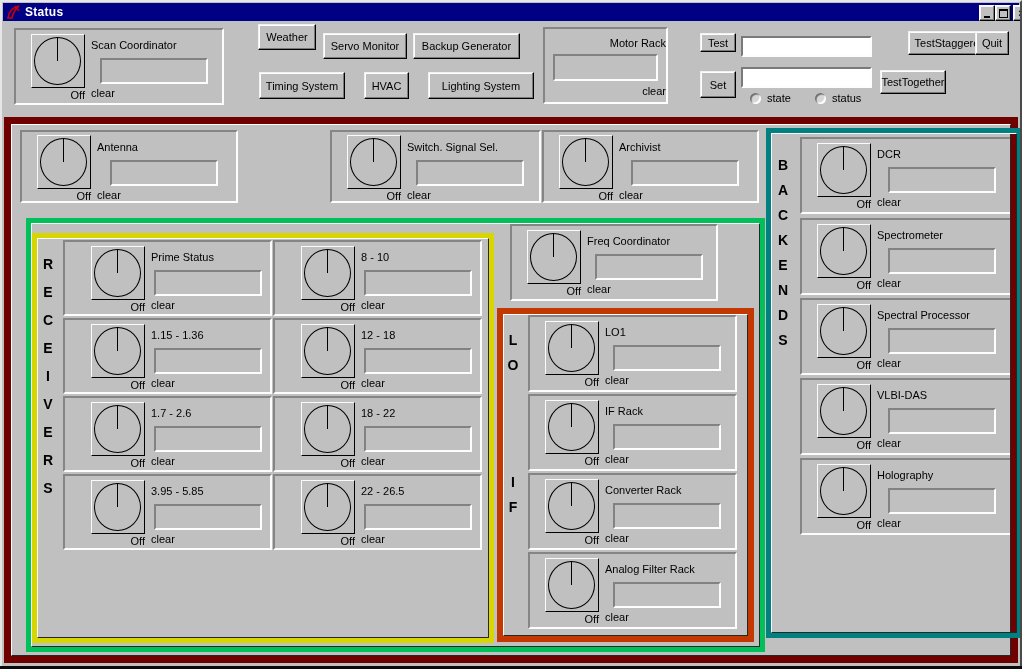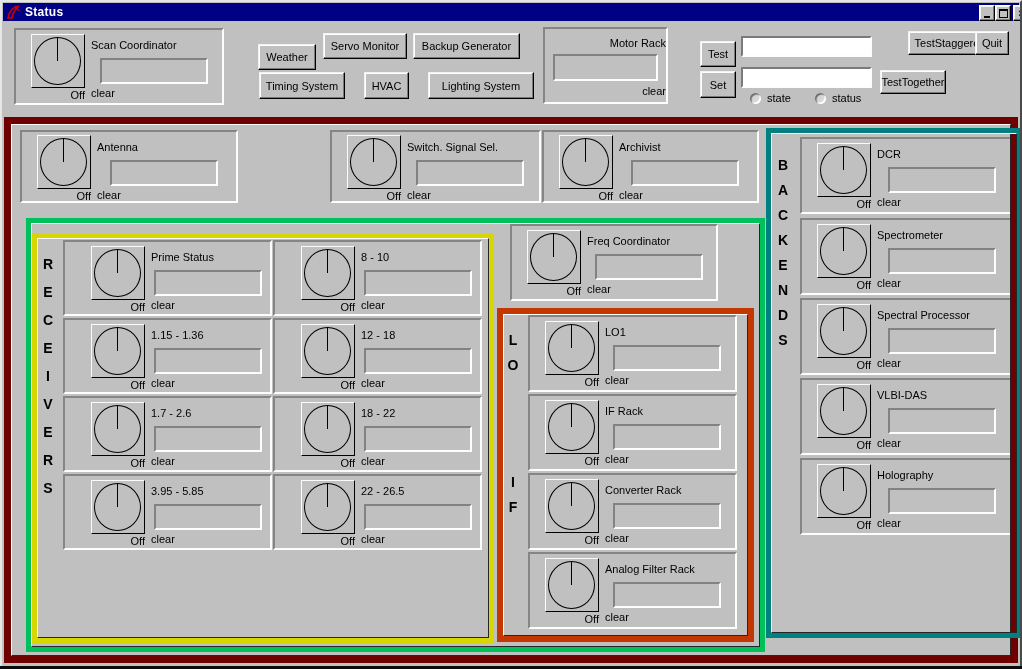--- a/index.html
+++ b/index.html
@@ -97,36 +97,36 @@
       </div>
     <div class="klabel">Off</div>
   </div>
   <div class="rcol">
     <div class="ptitle">Scan Coordinator</div>
     <div class="entry"></div>
     <div class="pstatus">clear</div>
   </div>
 </div>
 
-<div class="btn95" style="left:258px;top:44px;width:58px;height:26px">Weather</div>
+<div class="btn95" style="left:258px;top:24px;width:58px;height:26px">Weather</div>
 <div class="btn95" style="left:323px;top:33px;width:84px;height:26px">Servo Monitor</div>
 <div class="btn95" style="left:413px;top:33px;width:107px;height:26px">Backup Generator</div>
 <div class="btn95" style="left:259px;top:72px;width:86px;height:27px">Timing System</div>
 <div class="btn95" style="left:364px;top:72px;width:45px;height:27px">HVAC</div>
 <div class="btn95" style="left:428px;top:72px;width:106px;height:27px">Lighting System</div>
 
 <div class="abs gbox" style="left:543px;top:27px;width:125px;height:77px">
   <div style="text-align:right">
     <div class="ptitle" style="margin-top:8px">Motor Rack</div>
     <div class="entry" style="width:101px;height:23px;margin:5px auto 4px"></div>
     <div class="pstatus">clear</div>
   </div>
 </div>
 
-<div class="btn95" style="left:700px;top:41px;width:36px;height:26px">Test</div>
+<div class="btn95" style="left:700px;top:33px;width:36px;height:19px">Test</div>
 <input class="winput" style="left: 741px; top: 36px; width: 131px; height: 21px;" value="">
 <div class="btn95" style="left:700px;top:71px;width:36px;height:27px">Set</div>
 <input class="winput" style="left: 741px; top: 67px; width: 131px; height: 21px;" value="">
 
 <label class="radio" style="left:750px;top:92px">
   <span class="rdot"></span>
   <span>state</span>
 </label>
 <label class="radio" style="left:815px;top:92px">
   <span class="rdot"></span>

